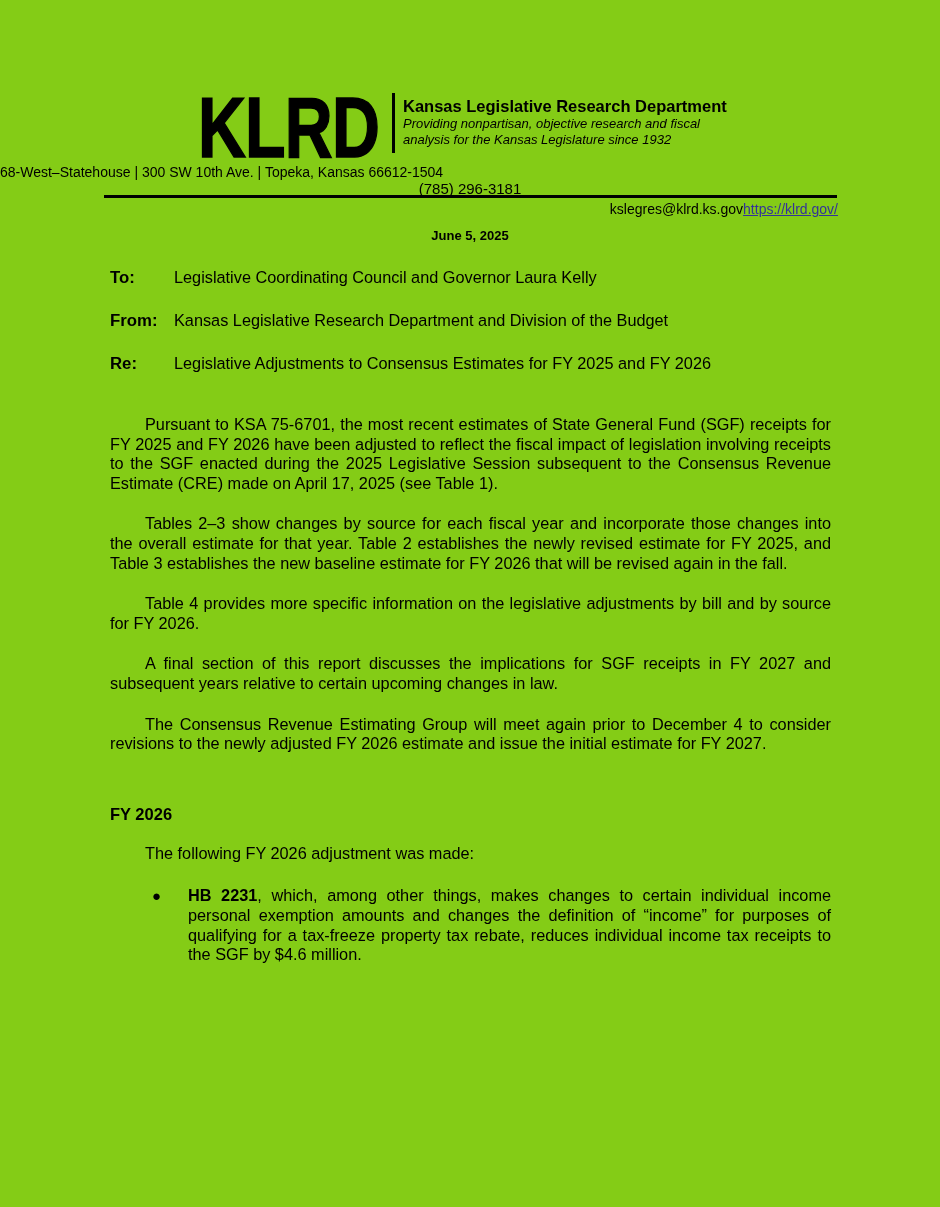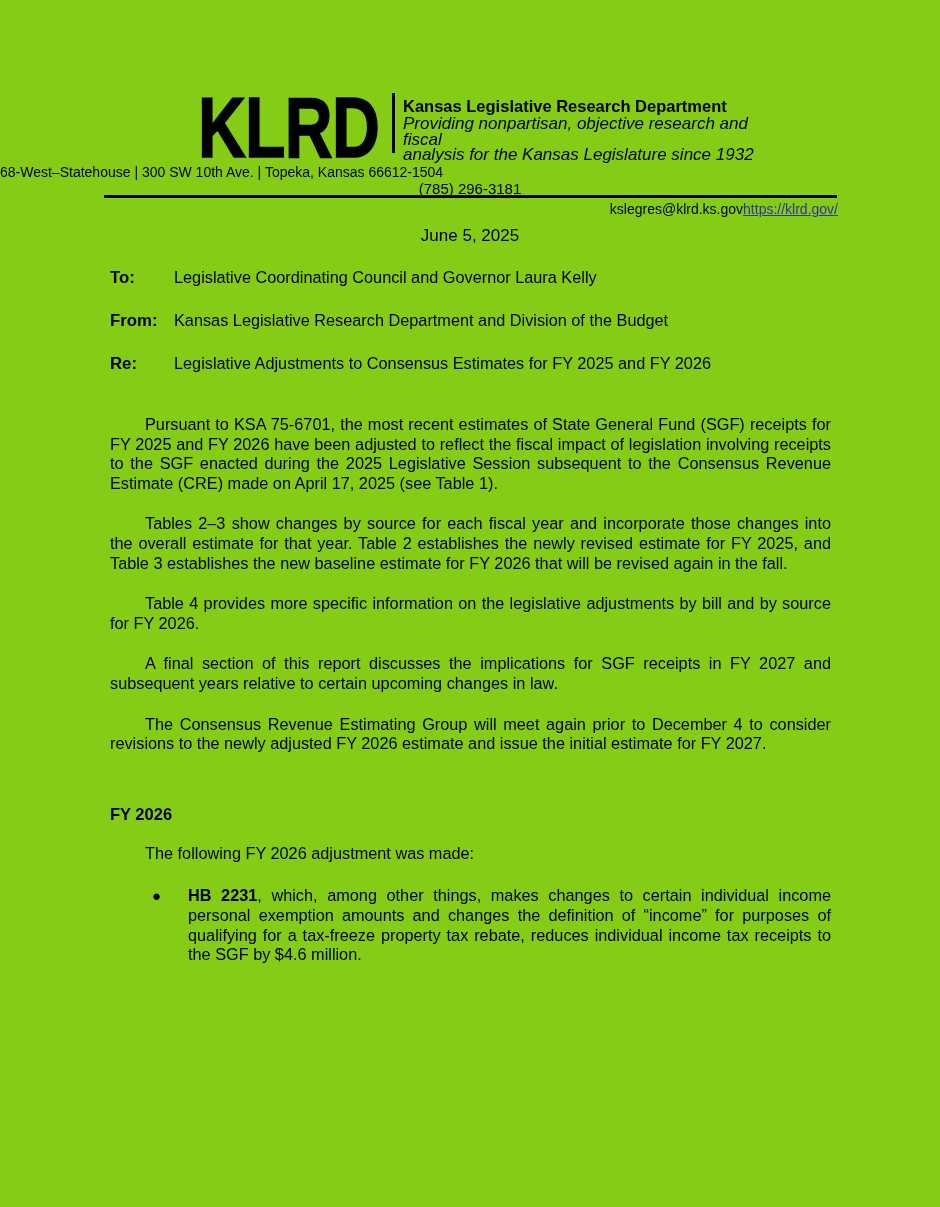--- a/index.html
+++ b/index.html
@@ -18,36 +18,36 @@
     letter-spacing:-1px;
     transform:scaleX(0.78); transform-origin:left center;
     -webkit-text-stroke:1.5px #000; paint-order:stroke fill;
     white-space:nowrap;
   }
   .logo-divider {
     position:absolute; left:392px; top:93px; width:3px; height:60px; background:#000;
   }
   .logo-right { position:absolute; left:403px; top:96px; width:360px; }
   .dept-name { font-size:16.5px; font-weight:bold; line-height:20px; }
-  .tagline-line { font-size:17px; font-style:italic; line-height:15.5px; }
+  .tagline-line { font-size:13px; font-style:italic; line-height:15.5px; }
   .tagline-line:first-of-type { margin-top:3px; }
 
   .address-line { position:absolute; top:164px; left:0; width:100%; text-align:left; font-size:14px; line-height:16px; }
   .phone-line   { position:absolute; top:181px; left:0; width:100%; text-align:center; font-size:15px; line-height:16px; }
 
   .rule { position:absolute; top:195px; left:104px; width:733px; height:2.5px; background:#000; }
 
   .contact-row {
     position:absolute; top:201px; left:108px; width:730px;
     display:flex; justify-content:flex-end; align-items:baseline;
     font-size:14px; line-height:16px;
   }
   .website-link { text-decoration:underline; cursor:pointer; }
 
-  .date-line { position:absolute; top:226px; left:0; width:100%; text-align:center; font-size:17px; line-height:19px; }
+  .date-line { position:absolute; top:226px; left:0; width:100%; text-align:center; font-size:13px; line-height:19px;font-weight:bold; }
 
   
   .memo-row { position:absolute; left:110px; width:721px; display:flex; font-size:16.3px; line-height:19px; }
   .memo-row .memo-label { width:64px; font-weight:bold; font-size:16.8px; flex:none; }
   .memo-row.row-to   { top:268px; }
   .memo-row.row-from { top:311px; }
   .memo-row.row-re   { top:354px; }
 
   
   .body-content { position:absolute; top:415px; left:110px; width:721px; font-size:16.3px; line-height:19.6px; }

